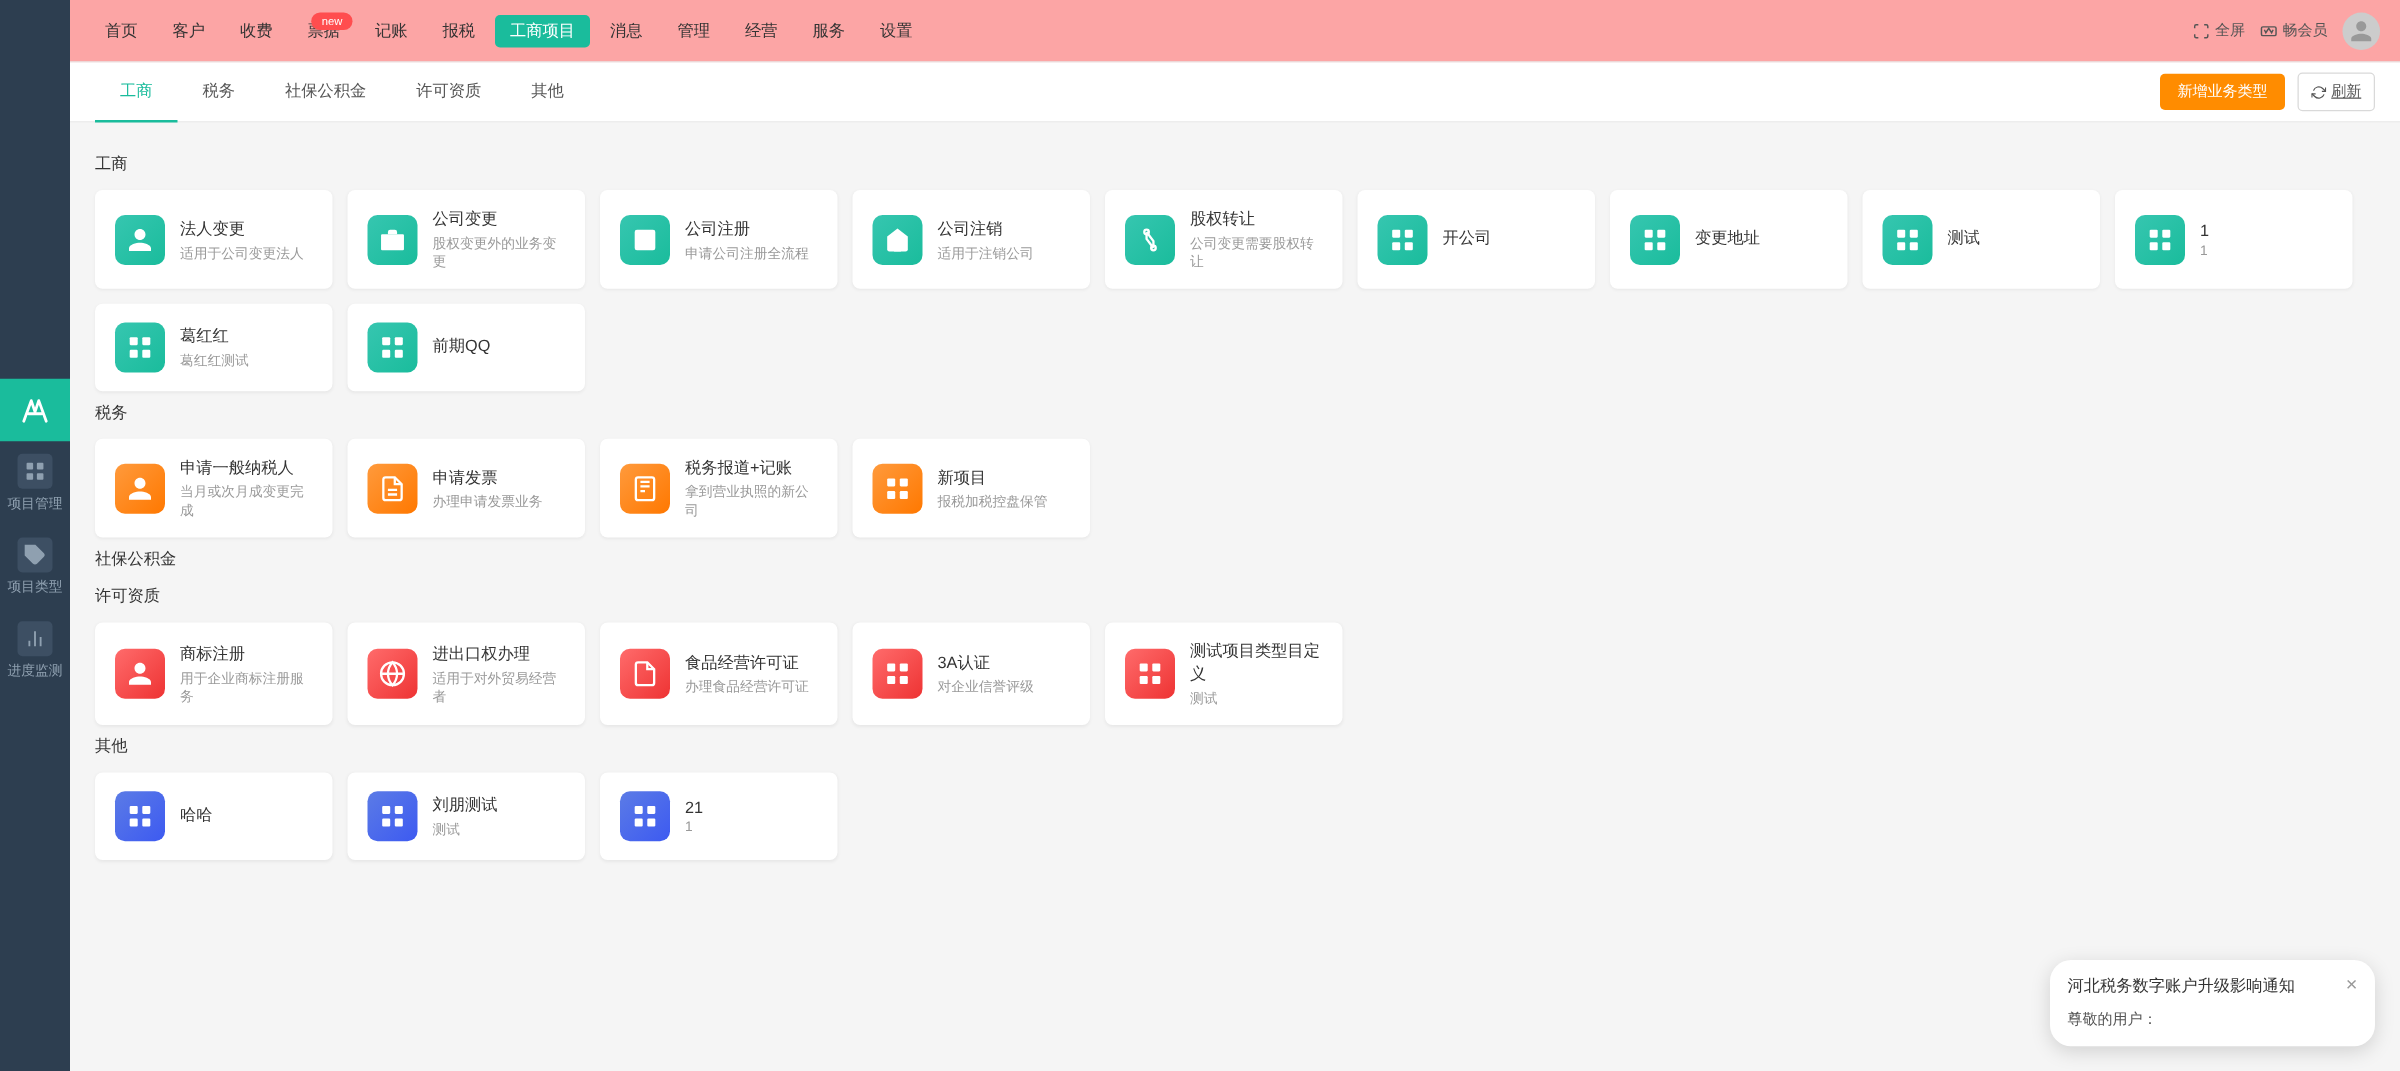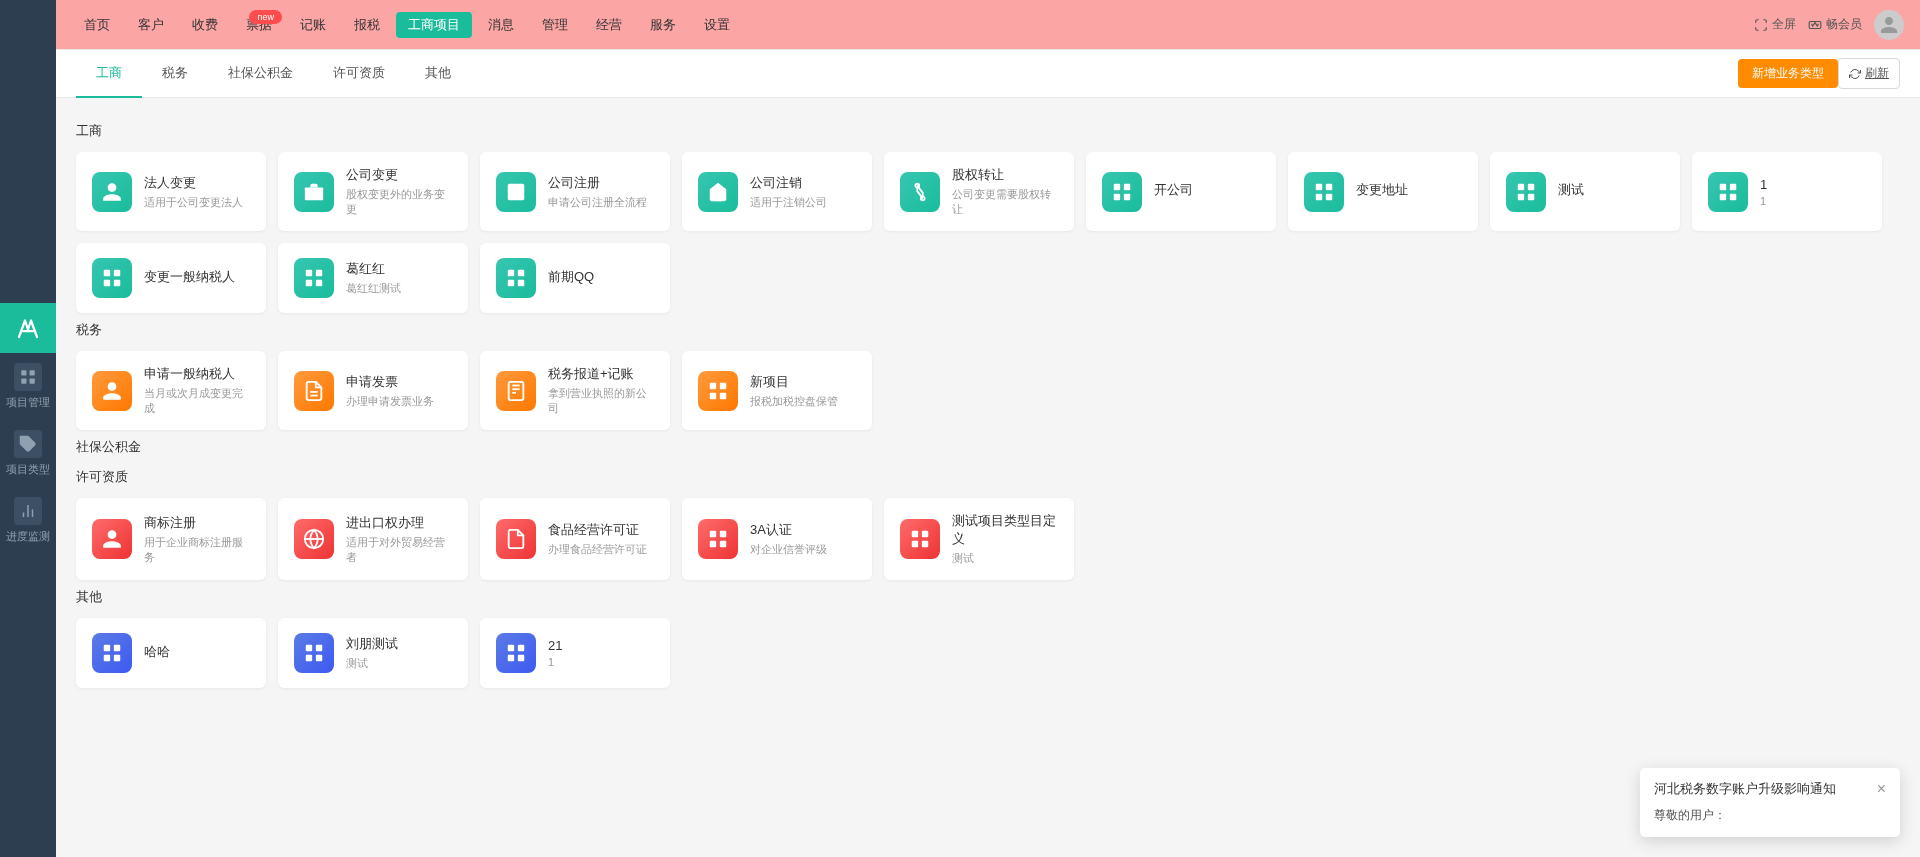--- a/index.html
+++ b/index.html
@@ -142,20 +142,21 @@
       margin-bottom: -1px;
     }
     .tab-item.active {
       color: #1abc9c;
       border-bottom-color: #1abc9c;
     }
     .tabs-bar-right {
       margin-left: auto;
       display: flex;
       align-items: center;
+      gap: 10px;
     }
     .btn-new-type {
       background: #ff8c00;
       color: #fff;
       border: none;
       padding: 6px 14px;
       border-radius: 4px;
       cursor: pointer;
       font-size: 12px;
     }
@@ -225,21 +226,21 @@
     .ic-green { background: linear-gradient(135deg, #2ecc71, #27ae60); }
     .ic-indigo { background: linear-gradient(135deg, #5b7be6, #3d5af1); }
 
     
     .notification-popup {
       position: fixed;
       bottom: 20px;
       right: 20px;
       width: 260px;
       background: #fff;
-      border-radius: 5px;
+      border-radius: 17px;
       box-shadow: 0 4px 16px rgba(0,0,0,0.15);
       padding: 12px 14px;
       font-size: 12px;
       color: #333;
     }
     .notif-header {
       display: flex;
       align-items: center;
       justify-content: space-between;
       margin-bottom: 8px;
@@ -480,34 +481,20 @@
                 <rect x="3" y="14" width="7" height="7" rx="1"></rect>
                 <rect x="14" y="14" width="7" height="7" rx="1"></rect>
               </svg>
           </div>
           <div class="card-text">
             <div class="card-title">1</div>
             <div class="card-desc">1</div>
           </div>
         </div>
 
-        <div class="card">
-          <div class="card-icon ic-teal">
-            <svg width="22" height="22" viewBox="0 0 24 24" fill="white">
-                <rect x="3" y="3" width="7" height="7" rx="1"></rect>
-                <rect x="14" y="3" width="7" height="7" rx="1"></rect>
-                <rect x="3" y="14" width="7" height="7" rx="1"></rect>
-                <rect x="14" y="14" width="7" height="7" rx="1"></rect>
-              </svg>
-          </div>
-          <div class="card-text">
-            <div class="card-title">变更一般纳税人</div>
-            <div class="card-desc"></div>
-          </div>
-        </div>
 
         <div class="card">
           <div class="card-icon ic-teal">
             <svg width="22" height="22" viewBox="0 0 24 24" fill="white">
                 <rect x="3" y="3" width="7" height="7" rx="1"></rect>
                 <rect x="14" y="3" width="7" height="7" rx="1"></rect>
                 <rect x="3" y="14" width="7" height="7" rx="1"></rect>
                 <rect x="14" y="14" width="7" height="7" rx="1"></rect>
               </svg>
           </div>

